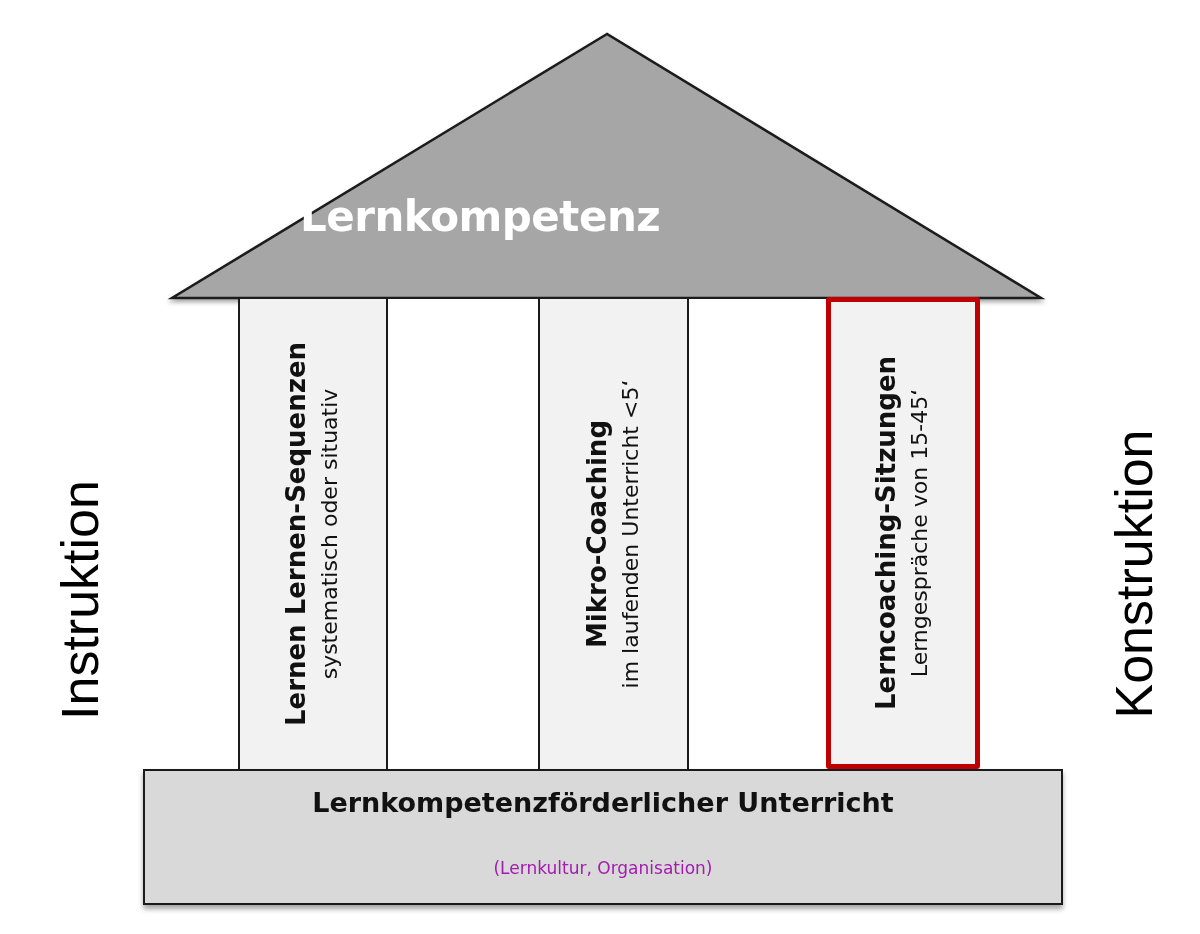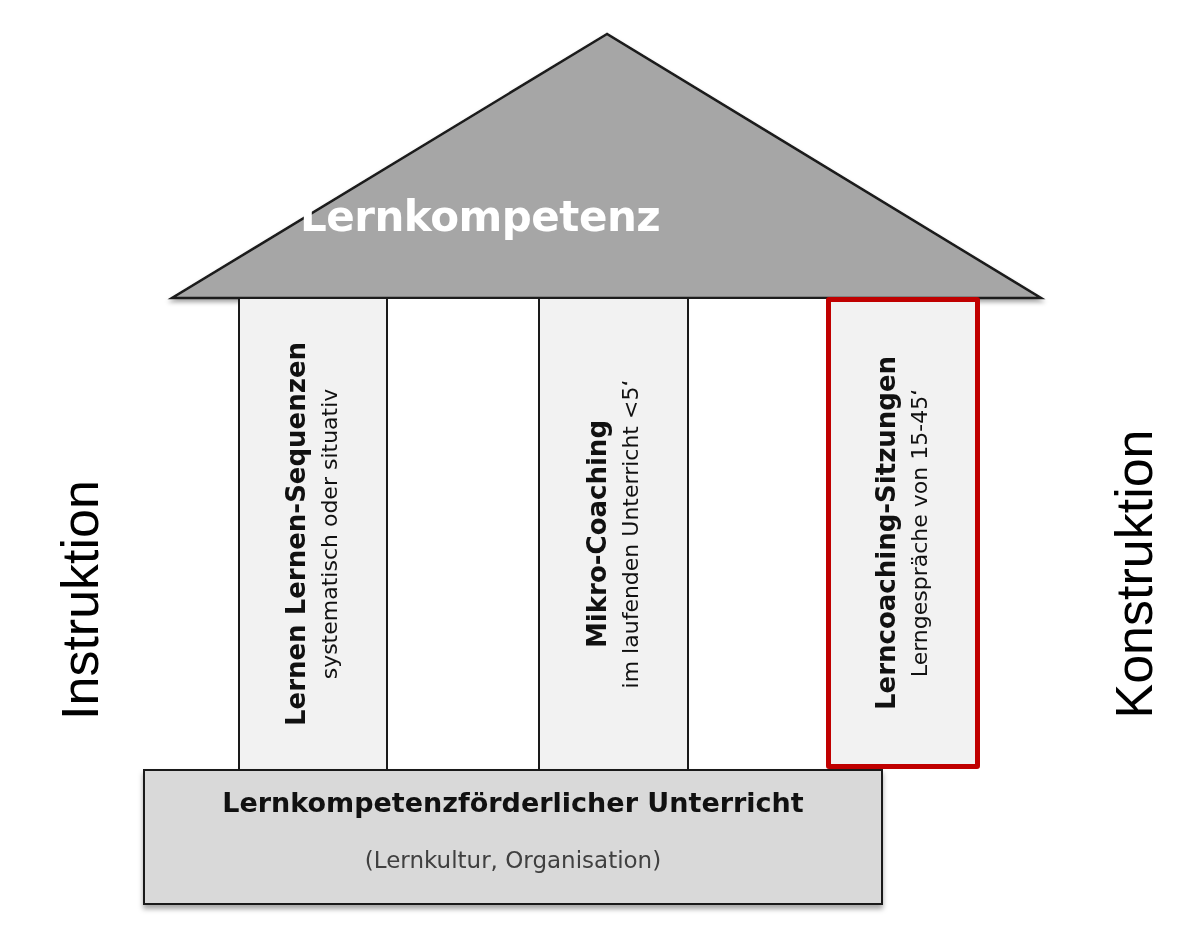--- a/index.html
+++ b/index.html
@@ -5,23 +5,23 @@
   html, body { margin:0; padding:0; background:#ffffff; }
   body { width:1200px; height:934px; position:relative; overflow:hidden; font-family:"DejaVu Sans", sans-serif; }
   .roof-svg { position:absolute; left:0; top:0; width:1200px; height:934px; }
   .roof-title { position:absolute; left:300px; width:600px; top:192px; text-align:left; color:#ffffff; font-weight:bold; font-size:42px; font-family:"DejaVu Sans", sans-serif; letter-spacing:-0.5px; }
   .pillar { position:absolute; top:299px; height:470px; background:#f2f2f2; border:2px solid #1a1a1a; border-top:none; border-bottom:none; box-sizing:border-box; }
   .gap { position:absolute; top:299px; height:470px; background:#ffffff; border-right:2px solid #1a1a1a; box-sizing:border-box; }
   .pillar.highlight { border:5px solid #c00000; border-radius:3px; top:297px; height:472px; }
   .vtext { position:absolute; left:50%; top:50%; transform:translate(-50%,-50%) rotate(-90deg); white-space:nowrap; text-align:center; }
   .p-title { display:block; font-weight:bold; font-size:26px; color:#111; line-height:34px; font-family:"DejaVu Sans", sans-serif; }
   .p-sub { display:block; font-size:22px; color:#111; line-height:34px; font-family:"DejaVu Sans", sans-serif; }
-  .base { position:absolute; left:143px; top:769px; width:740px; height:136px; background:#d9d9d9; border:2px solid #1a1a1a; box-sizing:border-box; box-shadow:0 4px 5px rgba(0,0,0,0.35); text-align:center; }
+  .base { position:absolute; left:143px; top:769px; width:920px; height:136px; background:#d9d9d9; border:2px solid #1a1a1a; box-sizing:border-box; box-shadow:0 4px 5px rgba(0,0,0,0.35); text-align:center; }
   .base-title { position:absolute; left:0; right:0; top:16px; font-weight:bold; font-size:27px; color:#111; font-family:"DejaVu Sans", sans-serif; }
-  .base-sub { position:absolute; left:0; right:0; top:76px; font-size:23px; color:#404040; font-family:"DejaVu Sans", sans-serif; }
+  .base-sub { position:absolute; left:0; right:0; top:87px; font-size:17px; color:#a21caf; font-family:"DejaVu Sans", sans-serif; }
   .side { position:absolute; white-space:nowrap; font-size:52px; color:#000; font-family:"Liberation Sans", sans-serif; transform:translate(-50%,-50%) rotate(-90deg); }
 </style>
 </head>
 <body>
 
 <svg class="roof-svg" viewBox="0 0 1200 934">
   <defs>
     <filter id="sh" x="-5%" y="-5%" width="110%" height="115%">
       <feDropShadow dx="0" dy="3" stdDeviation="2" flood-color="#000" flood-opacity="0.35"></feDropShadow>
     </filter>

